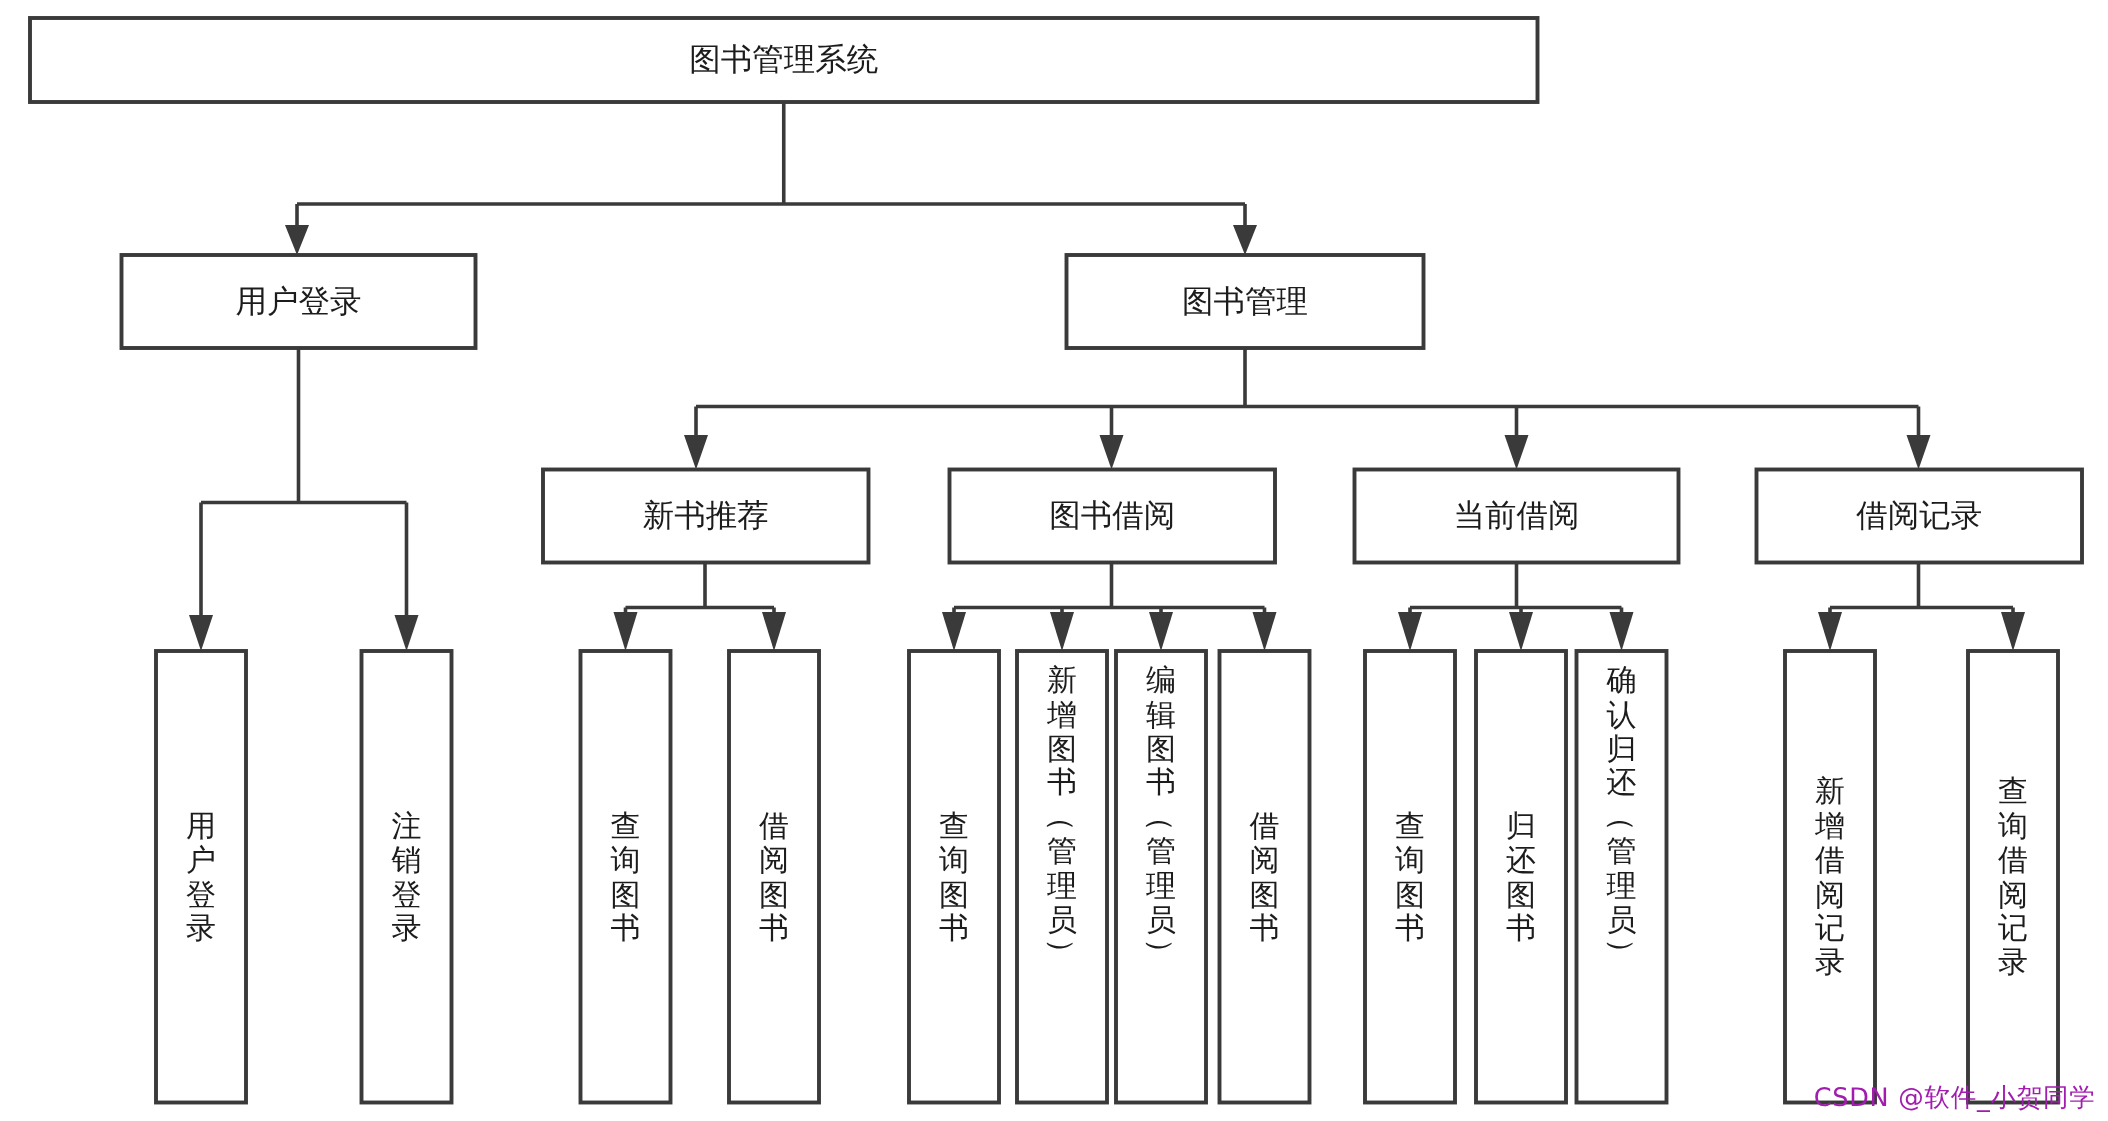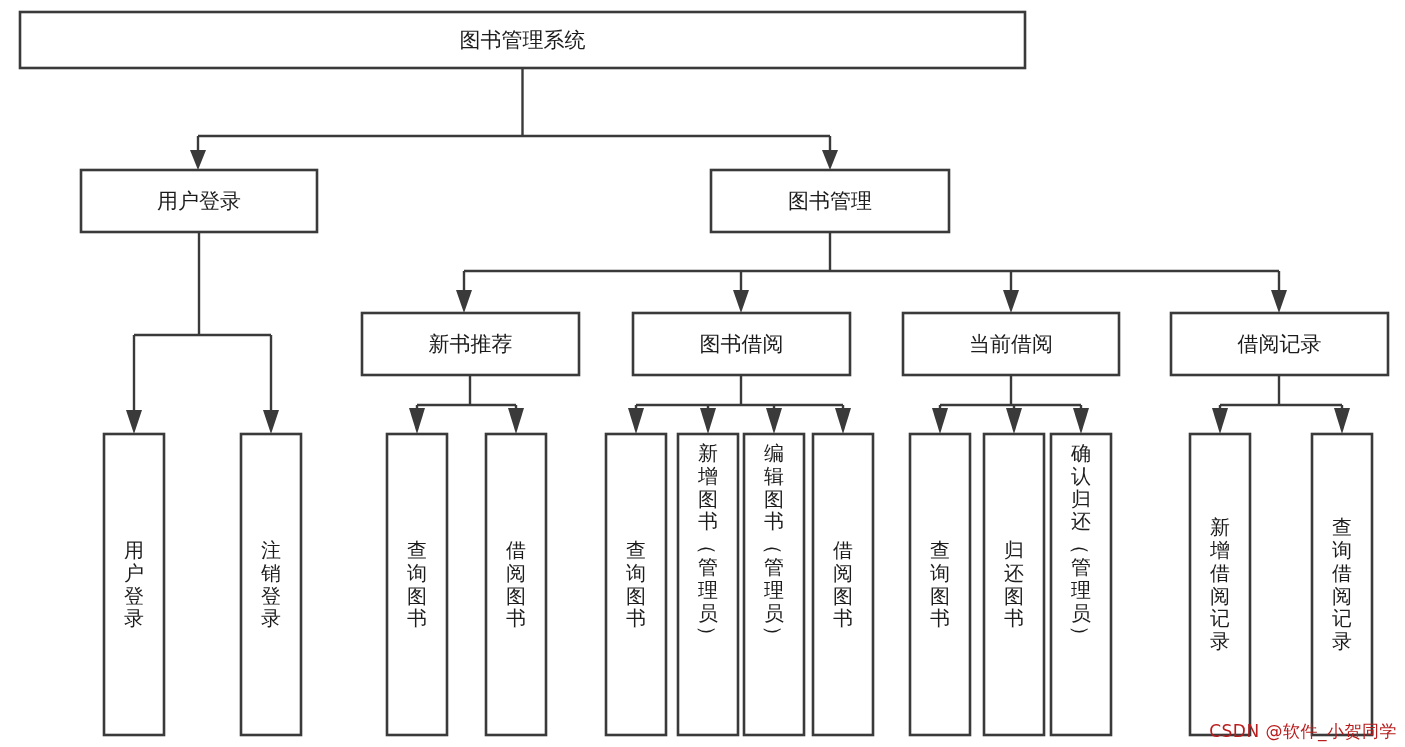--- a/index.html
+++ b/index.html
@@ -69,21 +69,21 @@
   }
   .leaf-label span.ch.rot {
     transform: rotate(90deg);
   }
   #watermark {
     position: absolute;
     right: 8px;
     bottom: 4px;
     font-family: "DejaVu Sans", "Liberation Sans", sans-serif;
     font-size: 17px;
-    color: #b91c1c;
+    color: #a21caf;
     letter-spacing: 0.5px;
     white-space: nowrap;
   }
 </style>
 </head>
 <body>
 
 <div id="diagram-root">
 
   <svg id="tree-svg" viewBox="0 0 1405 747">

